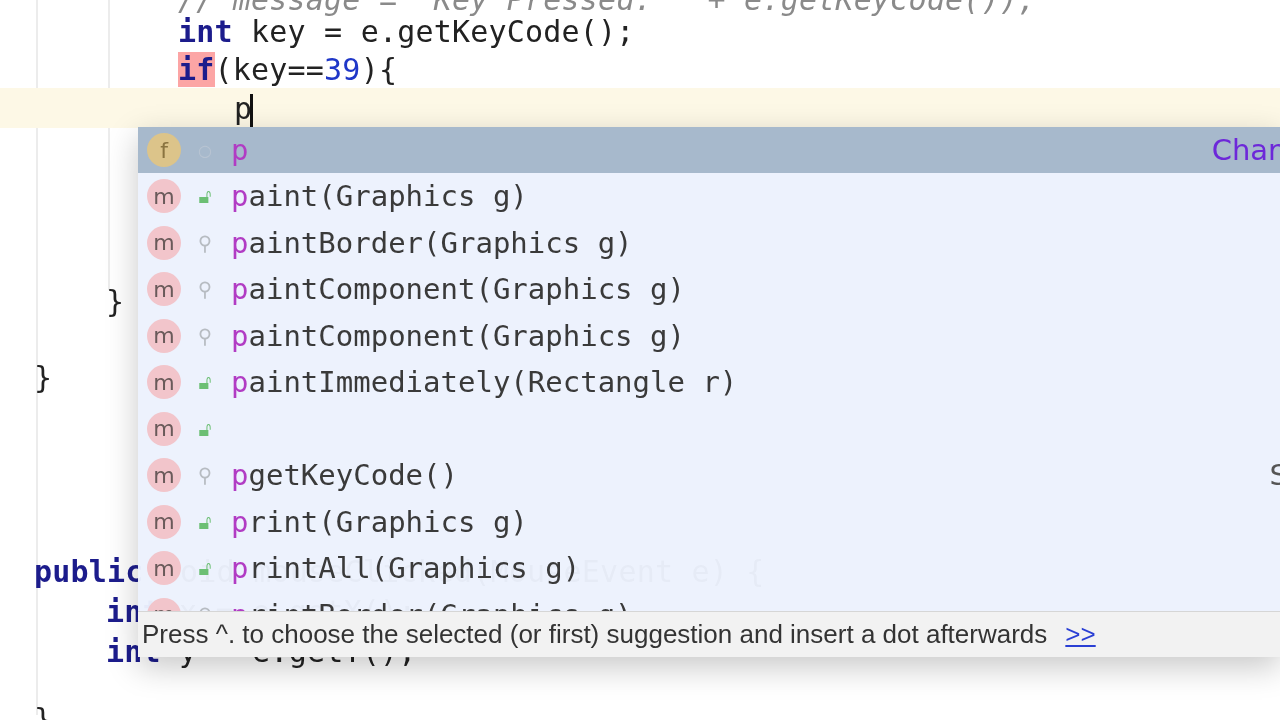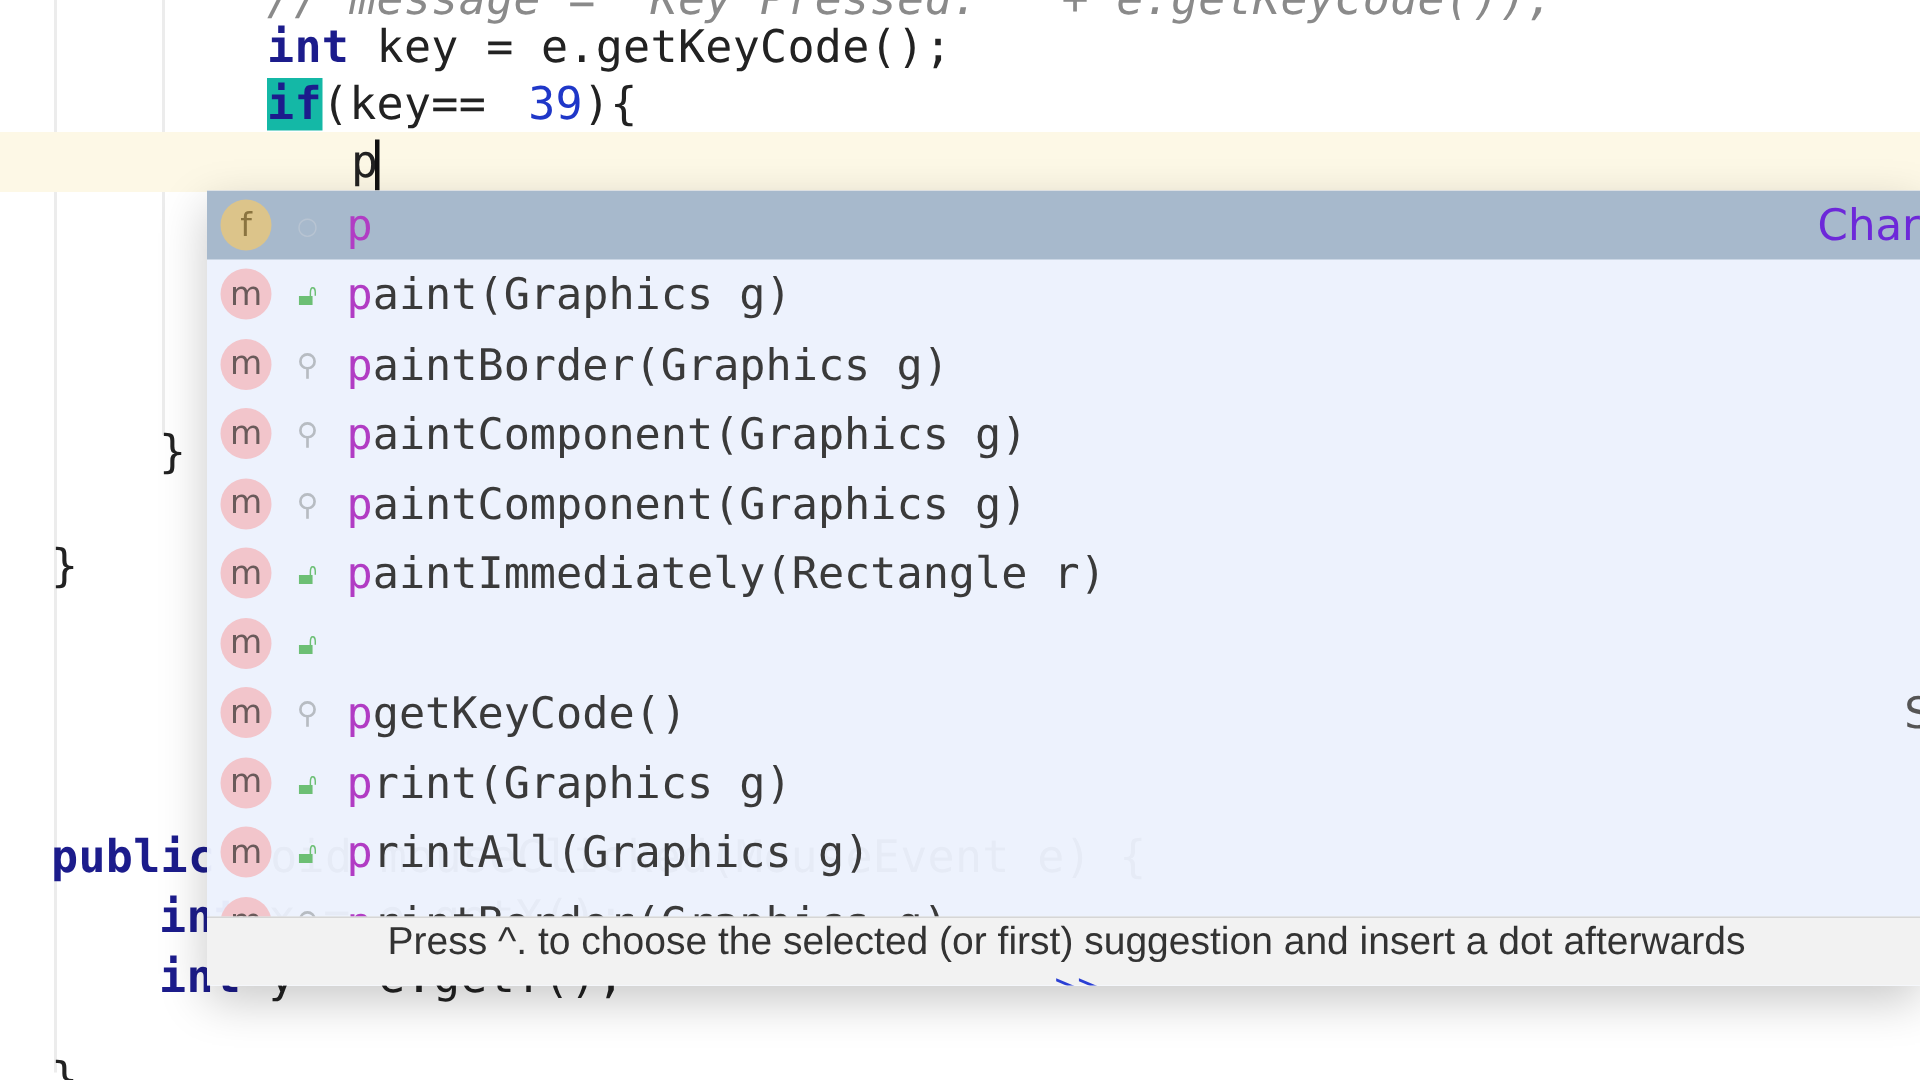--- a/index.html
+++ b/index.html
@@ -10,23 +10,23 @@
   }
   .editor { position: absolute; inset: 0; background: #ffffff; }
   .guide { position: absolute; width: 2px; background: #ececec; }
   .current-line { position: absolute; left: 0; top: 88px; width: 1280px; height: 40px; background: #fdf8e6; }
   .code-line {
     position: absolute; white-space: pre; font-size: 30px; line-height: 40px; color: #222;
     letter-spacing: 0.2px;
     text-align: right;
   }
   .kw { color: #1c1c8c; font-weight: bold; }
-  .num { color: #1f37c8; margin-left: 28px; }
+  .num { color: #1f37c8; }
   .comment { color: #8a8a8a; font-style: italic; }
-  .kw-highlight { background: #14b8a6; }
+  .kw-highlight { background: #fca5a5; }
   .caret { display: inline-block; width: 3px; height: 34px; background: #111; vertical-align: middle; margin-left: -2px; }
 
   .popup {
     position: absolute; left: 138px; top: 127px; width: 1142px; height: 530px;
     background: rgba(236, 242, 253, 0.97);
     box-shadow: 0 10px 30px rgba(0,0,0,0.22);
     overflow: hidden;
   }
   .popup-list { position: absolute; left: 0; top: 0; right: 0; height: 485px; overflow: hidden; }
   .row {
@@ -53,21 +53,21 @@
   .type-right {
     position: absolute; right: 0; top: 0; height: 46px; line-height: 46px;
     font-family: "DejaVu Sans", sans-serif; font-size: 29px; color: #6d28d9;
   }
   .type-right.faint { color: #555; right: -8px; }
 
   .hint-bar {
     position: absolute; left: 0; bottom: 0; right: 0; height: 45px;
     background: #f2f2f2; border-top: 1px solid #d6d6d6;
     display: flex; align-items: center;
-    font-family: "Liberation Sans", sans-serif; font-size: 26px; color: #333; flex-direction: column;
+    font-family: "Liberation Sans", sans-serif; font-size: 26px; color: #333;
   }
   .hint-text { margin-left: 4px; }
   .hint-link { margin-left: 18px; color: #2a3fd4; text-decoration: underline; cursor: pointer; }
 </style>
 </head>
 <body>
 
 <div class="editor">
   <div class="guide" style="left:36px; top:0; height:715px;"></div>
   <div class="guide" style="left:108px; top:0; height:290px;"></div>

